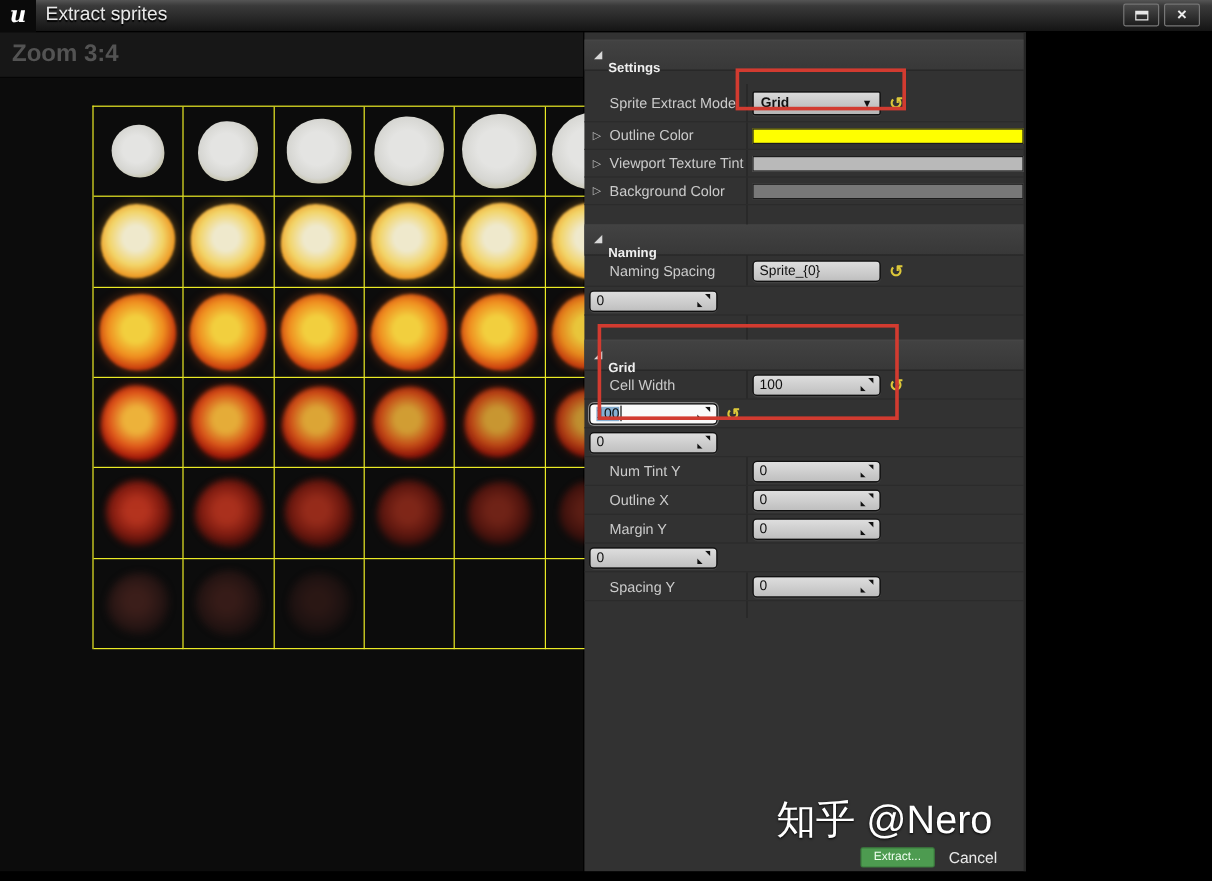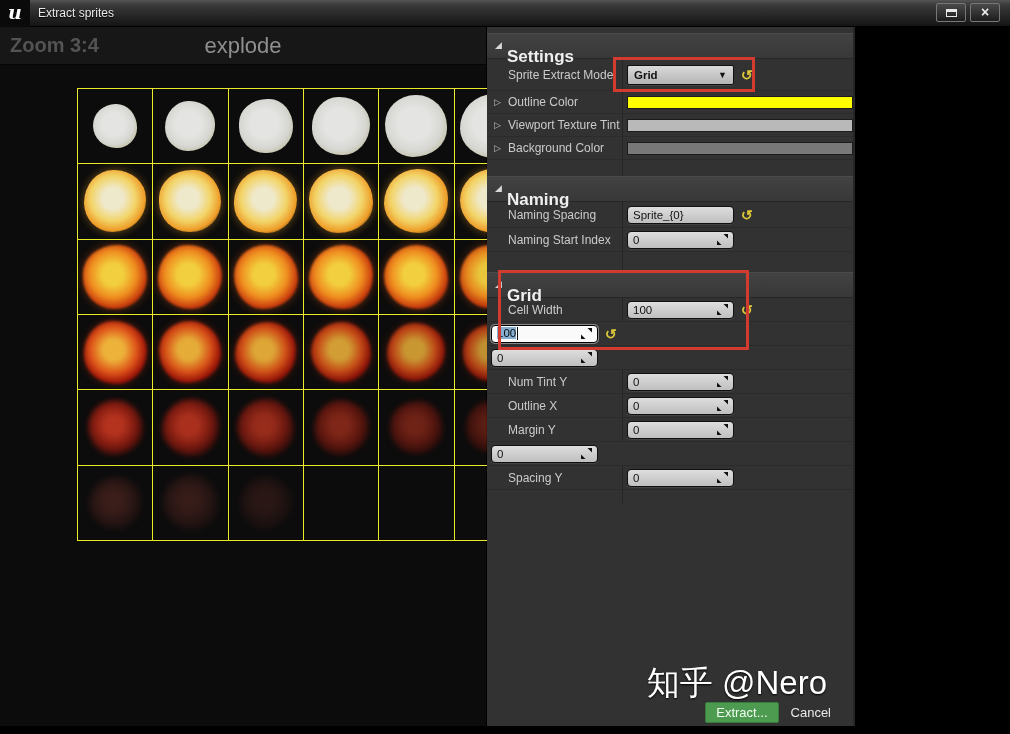--- a/index.html
+++ b/index.html
@@ -8,21 +8,21 @@
   .window { position:relative; width:1010px; height:734px; background:#000; }
 
   
   .titlebar { position:absolute; left:0; top:0; width:1010px; height:27px;
     background:linear-gradient(#555 0%, #3a3a3a 18%, #222 70%, #141414 100%);
     border-bottom:1px solid #000; display:flex; align-items:center; }
   .logo-box { width:30px; height:27px; background:#0a0a0a; display:flex;
     align-items:center; justify-content:center; }
   .logo-u { color:#fff; font-family:"DejaVu Serif", serif; font-style:italic;
     font-weight:bold; font-size:19px; line-height:1; transform:translateY(-1px); }
-  .win-title { color:#e8e8e8; font-size:12px; margin-left:8px; text-shadow:0 1px 1px #000; }
+  .win-title { color:#e8e8e8; font-size:16px; margin-left:8px; text-shadow:0 1px 1px #000; }
   .win-buttons { position:absolute; right:10px; top:3px; display:flex; gap:4px; }
   .win-btn { width:30px; height:19px; border:1px solid #777;
     background:linear-gradient(#4a4a4a,#1d1d1d); border-radius:2px;
     display:flex; align-items:center; justify-content:center; }
   .restore-glyph { width:11px; height:8px; border:1px solid #e8e8e8; border-top:3px solid #e8e8e8; }
   .close-glyph { color:#eee; font-size:14px; font-weight:bold; line-height:1; transform:translateY(-1px); }
 
   
   .content { position:absolute; left:0; top:27px; width:855px; height:699px; display:flex; }
   .viewport { width:601px; height:100%; background:#0c0c0c; position:relative;
@@ -40,23 +40,23 @@
   .cell { border-right:1px solid #eaea25; border-bottom:1px solid #eaea25;
     display:flex; align-items:center; justify-content:center; overflow:hidden; }
   .sprite { display:block; }
 
   
   .panel { flex:1; background:#323232; position:relative; border-right:2px solid #262626; }
   .sec-header { height:26px; background:linear-gradient(#424242,#383838);
     border-top:1px solid #4a4a4a; border-bottom:1px solid #272727;
     display:flex; align-items:center; padding-left:8px; }
   .sec-arrow { color:#d8d8d8; font-size:9px; margin-right:5px; transform:translateY(-1px); }
-  .sec-title { color:#efefef; font-size:17px; font-weight:bold;margin-top:22px; }
+  .sec-title { color:#efefef; font-size:11px; font-weight:bold;margin-top:22px; }
   .prow { display:flex; align-items:center; border-bottom:1px solid #2b2b2b; height:24px; }
-  .prow.tall { height:32px; }
+  .prow.tall { height:32px;margin-top:11px; }
   .prow.colorrow { height:23px; }
   .gap { border-bottom:0; }
   .plabel { width:136px; flex:0 0 136px; height:100%; display:flex; align-items:center;
     border-right:1px solid #252525; color:#cbcbcb; font-size:12px; padding-left:21px; position:relative; }
   .plabel .expander { position:absolute; left:7px; color:#c0c0c0; font-size:9px; }
   .pvalue { flex:1; height:100%; display:flex; align-items:center; padding-left:4px; position:relative; }
 
   .combo { width:107px; height:20px; border:1px solid #101010; border-radius:2px;
     background:linear-gradient(#dadada,#b4b4b4); display:flex; align-items:center;
     padding:0 6px; position:relative; box-shadow:0 1px 0 rgba(255,255,255,.08); }
@@ -79,21 +79,21 @@
   .color-bar { width:226px; height:13px; border:1px solid #1c1c1c; }
 
   .annotation { position:absolute; border:3px solid #d23b30; pointer-events:none; z-index:5; }
 
   
   .watermark { position:absolute; right:26px; bottom:20px; color:#fff;
     font-size:33px; white-space:nowrap; text-shadow:0 1px 2px #000; }
   .footer-buttons { position:absolute; right:22px; bottom:3px; display:flex;
     align-items:center; gap:12px; }
   .extract-btn { background:#4d9b50; border:1px solid #3a7a3d; color:#f0fff0;
-    font-size:13px; padding:2px 10px; border-radius:2px; }
+    font-size:10px; padding:2px 10px; border-radius:2px; }
   .cancel-btn { color:#e8e8e8; font-size:13px; background:transparent; border:0; }
 </style>
 </head>
 <body>
 
 <div class="window">
 
   <div class="titlebar">
     <div class="logo-box">
       <span class="logo-u">u</span>
@@ -107,21 +107,20 @@
         <span class="close-glyph">×</span>
       </div>
     </div>
   </div>
 
   <div class="content">
 
     <div class="viewport">
       <div class="vp-toolbar">
         <span class="zoom-label">Zoom 3:4</span>
-        <span class="texture-name">explode</span>
       </div>
       <div class="sprite-grid">
           <div class="cell">
             <span class="sprite" style="width: 44px; height: 44px; border-radius: 52% 48% 46% 54% / 50% 54% 46% 52%; background: radial-gradient(circle at 47% 46%, rgb(228, 228, 226) 0%, rgb(228, 228, 226) 34%, rgb(214, 214, 210) 60%, rgb(198, 196, 174) 74%, rgba(0, 0, 0, 0) 77%); opacity: 1;"></span>
           </div>
           <div class="cell">
             <span class="sprite" style="width: 50px; height: 50px; border-radius: 48% 52% 54% 46% / 54% 46% 52% 48%; background: radial-gradient(circle at 47% 46%, rgb(228, 228, 226) 0%, rgb(228, 228, 226) 34%, rgb(214, 214, 210) 60%, rgb(198, 196, 174) 74%, rgba(0, 0, 0, 0) 77%); opacity: 1;"></span>
           </div>
           <div class="cell">
             <span class="sprite" style="width: 54px; height: 54px; border-radius: 55% 45% 50% 50% / 46% 54% 50% 50%; background: radial-gradient(circle at 47% 46%, rgb(228, 228, 226) 0%, rgb(228, 228, 226) 34%, rgb(214, 214, 210) 60%, rgb(198, 196, 174) 74%, rgba(0, 0, 0, 0) 77%); opacity: 1;"></span>
@@ -286,21 +285,20 @@
         <div class="plabel">Naming Spacing</div>
         <div class="pvalue">
           <div class="textbox">
             <span class="text-value">Sprite_{0}</span>
           </div>
           <span class="reset-icon">↺</span>
         </div>
       </div>
 
       <div class="prow">
-        <div class="plabel">Naming Start Index</div>
         <div class="pvalue">
           <div class="spinbox">
             <span class="spin-text">0</span>
             <svg class="spin-icon" viewBox="0 0 11 11">
               <path d="M6.5 0 L11 0 L11 4.5 Z" fill="#111"></path>
                 <path d="M4.5 11 L0 11 L0 6.5 Z" fill="#111"></path>
             </svg>
           </div>
         </div>
       </div>

